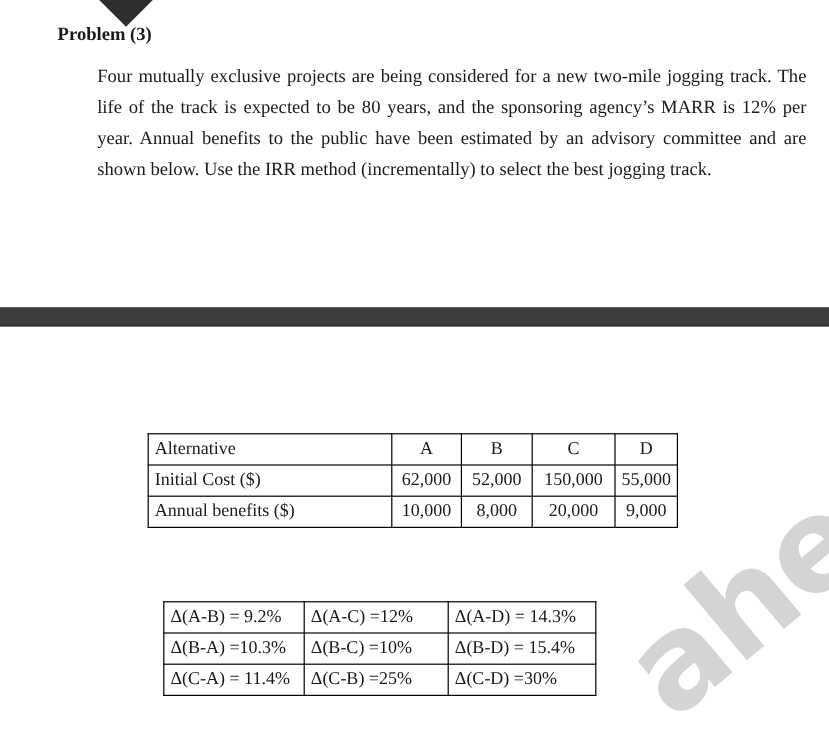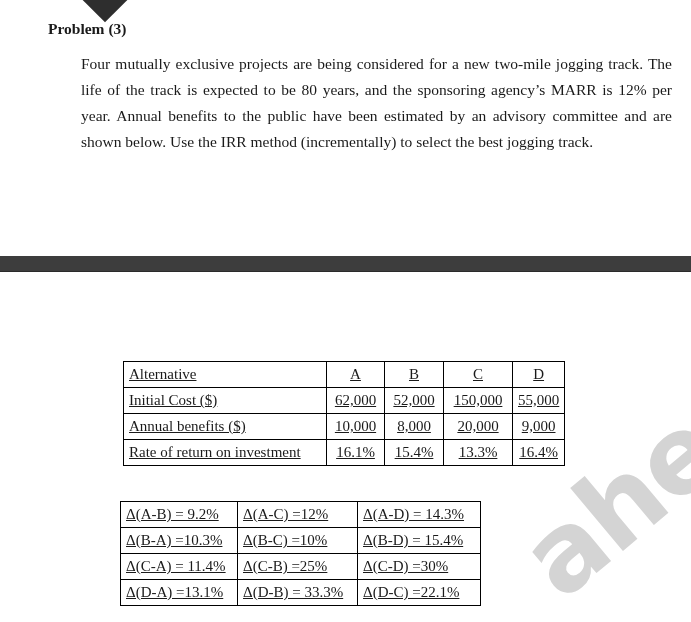--- a/index.html
+++ b/index.html
@@ -59,29 +59,28 @@
     font-size: 15px;
     table-layout: fixed;
   }
   td, th {
     border: 1px solid #000;
     padding: 2px 5px;
     height: 26px;
     font-weight: normal;
     overflow: hidden;
     white-space: nowrap;
-    text-decoration: underline;
   }
   .alt-table { position: absolute; left: 123px; top: 361px; }
   .alt-table th:nth-child(1), .alt-table td:nth-child(1) { width: 203px; text-align: left; }
   .alt-table th:nth-child(2), .alt-table td:nth-child(2) { width: 58px; text-align: center; }
   .alt-table th:nth-child(3), .alt-table td:nth-child(3) { width: 59px; text-align: center; }
   .alt-table th:nth-child(4), .alt-table td:nth-child(4) { width: 69px; text-align: center; }
   .alt-table th:nth-child(5), .alt-table td:nth-child(5) { width: 51px; text-align: center; }
-  .delta-table { position: absolute; left: 120px; top: 501px; }
+  .delta-table { position: absolute; left: 136px; top: 501px; }
   .delta-table td { text-align: left; }
   .delta-table td:nth-child(1) { width: 117px; }
   .delta-table td:nth-child(2) { width: 120px; }
   .delta-table td:nth-child(3) { width: 123px; }
   .watermark {
     position: absolute;
     left: 538px;
     top: 520px;
     font-family: "DejaVu Sans", sans-serif;
     font-size: 108px;
@@ -124,50 +123,38 @@
         <td>150,000</td>
         <td>55,000</td>
       </tr>
       <tr>
         <td>Annual benefits ($)</td>
         <td>10,000</td>
         <td>8,000</td>
         <td>20,000</td>
         <td>9,000</td>
       </tr>
-      <tr>
-        <td>Rate of return on investment</td>
-        <td>16.1%</td>
-        <td>15.4%</td>
-        <td>13.3%</td>
-        <td>16.4%</td>
-      </tr>
     </tbody>
   </table>
 
   <table class="delta-table">
     <tbody>
       <tr>
         <td>Δ(A-B) = 9.2%</td>
         <td>Δ(A-C) =12%</td>
         <td>Δ(A-D) = 14.3%</td>
       </tr>
       <tr>
         <td>Δ(B-A) =10.3%</td>
         <td>Δ(B-C) =10%</td>
         <td>Δ(B-D) = 15.4%</td>
       </tr>
       <tr>
         <td>Δ(C-A) = 11.4%</td>
         <td>Δ(C-B) =25%</td>
         <td>Δ(C-D) =30%</td>
       </tr>
-      <tr>
-        <td>Δ(D-A) =13.1%</td>
-        <td>Δ(D-B) = 33.3%</td>
-        <td>Δ(D-C) =22.1%</td>
-      </tr>
     </tbody>
   </table>
 
   <div class="watermark">aher</div>
 
 </div>
 
 </body></html>

